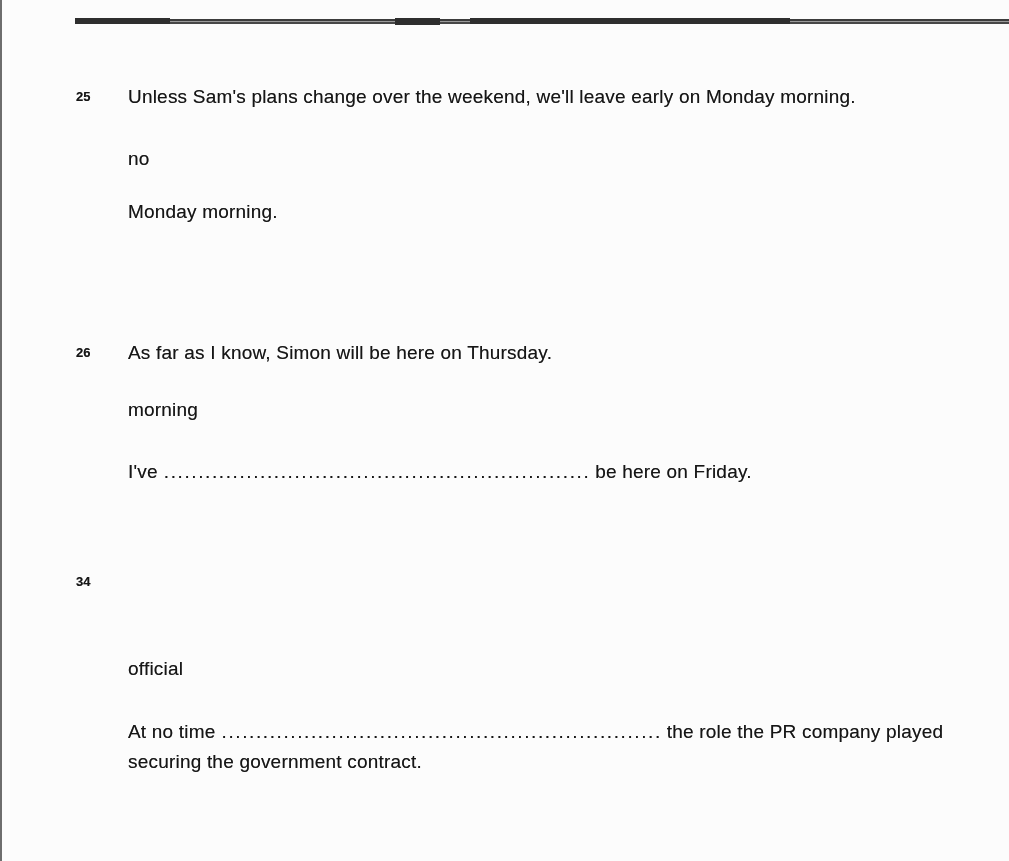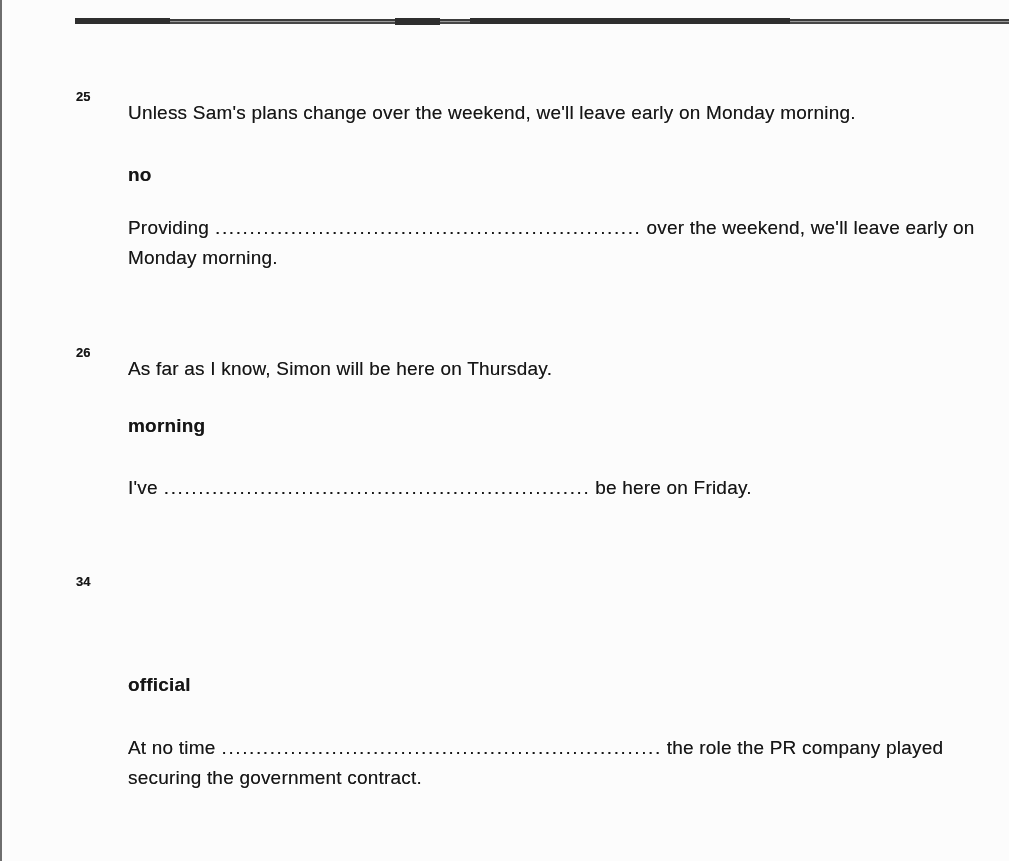--- a/index.html
+++ b/index.html
@@ -44,52 +44,50 @@
   .rb2{left:395px;width:45px;height:7px;}
   .rb3{left:470px;width:320px;height:6px;}
 
   .line{
     position:absolute;
     left:128px;
     font-size:19px;
     line-height:30px;
     letter-spacing:0.2px;
     white-space:nowrap;
-    margin-top:16px;
   }
   .qnum{
     position:absolute;
     left:76px;
     font-size:13px;
     line-height:30px;
     font-weight:bold;
   }
   .keyword{
-    font-weight:bold;
+    font-weight:normal;
   }
   .dots{
     letter-spacing:1.6px;
     margin:0 5px 0 6px;
   }
 </style>
 </head>
 <body>
 
 <div class="page">
   <div class="left-edge"></div>
   <div class="top-rule"></div>
   <div class="rule-blob rb1"></div>
   <div class="rule-blob rb2"></div>
   <div class="rule-blob rb3"></div>
 
   <div class="qnum" style="top:82px">25</div>
   <div class="line" style="top:82px">Unless Sam's plans change over the weekend, we'll leave early on Monday morning.</div>
   <div class="line keyword" style="top:144px">no</div>
   <div class="line" style="top:197px">
-    <div><span>Providing</span><span class="dots">..............................................................</span><span>over the weekend, we'll leave early on</span></div>
     <div>Monday morning.</div>
   </div>
 
   <div class="qnum" style="top:338px">26</div>
   <div class="line" style="top:338px">As far as I know, Simon will be here on Thursday.</div>
   <div class="line keyword" style="top:395px">morning</div>
   <div class="line" style="top:457px"><span>I've</span><span class="dots">..............................................................</span><span>be here on Friday.</span></div>
 
   <div class="qnum" style="top:567px">34</div>
   <div class="line keyword" style="top:654px">official</div>

